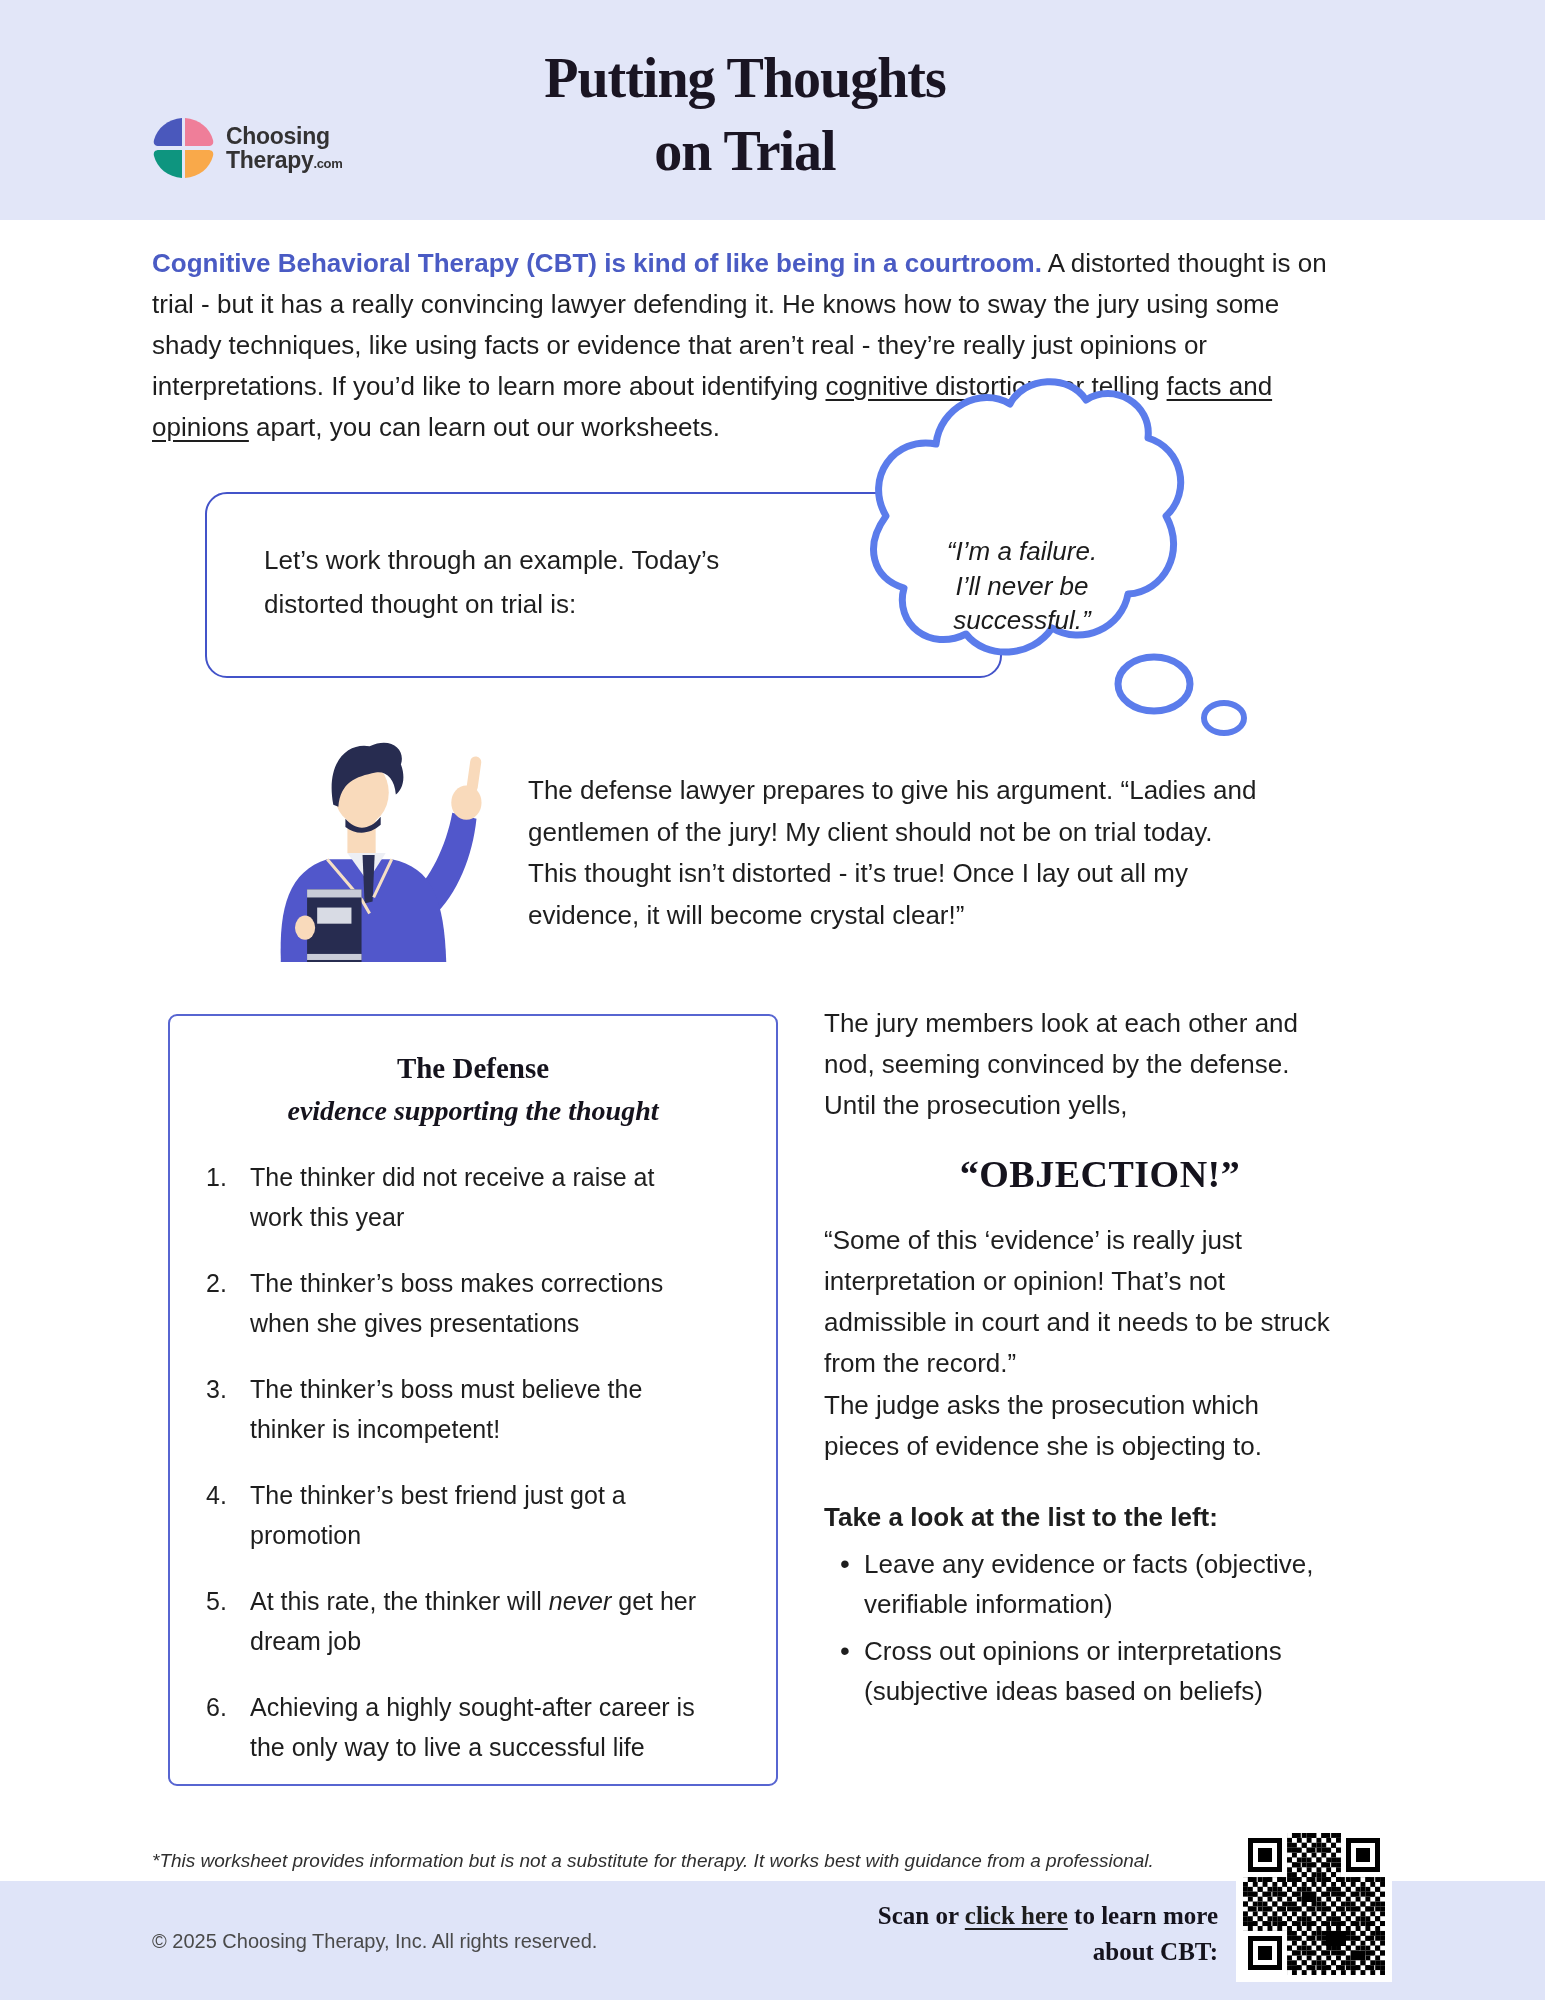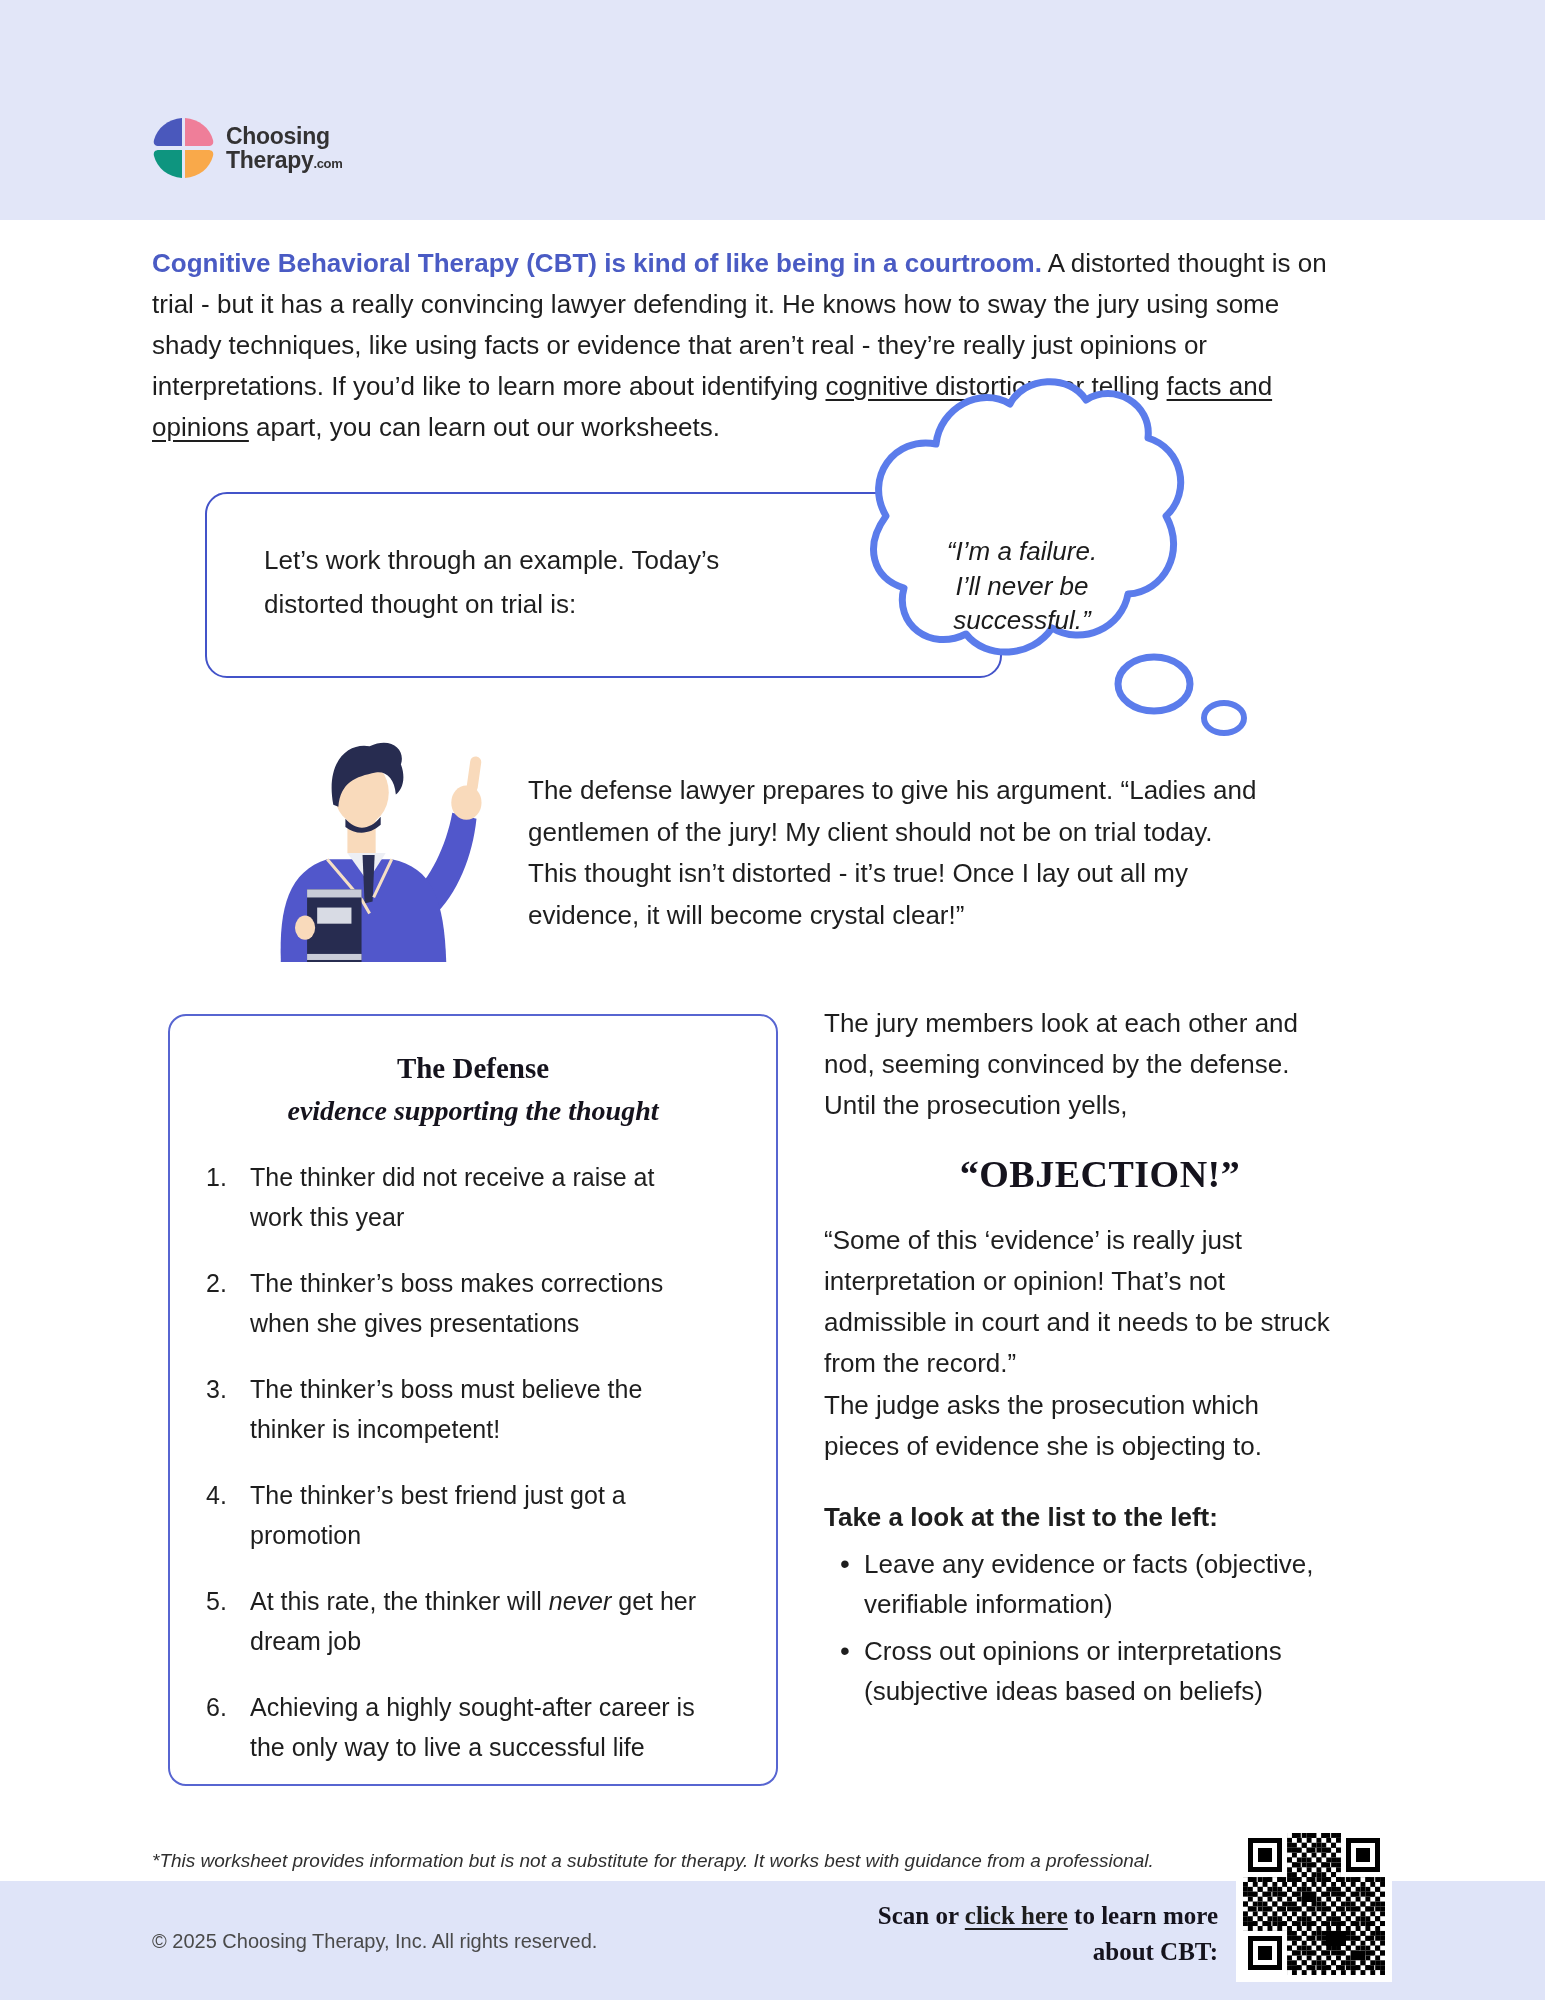--- a/index.html
+++ b/index.html
@@ -31,21 +31,21 @@
   .cloud-text { position:absolute; left:872px; top:534px; width:300px; text-align:center;
     font-size:26px; font-style:italic; line-height:1.33; white-space:pre-line; color:#1b1b1b; }
 
   
   .lawyer-svg { position:absolute; left:218px; top:720px; width:278px; height:242px; }
   .defense-para { position:absolute; left:528px; top:770px; width:830px; font-size:26px;
     line-height:1.6; white-space:pre-line; color:#1e1e1e; }
 
   
   .defense-box { position:absolute; left:168px; top:1014px; width:610px; height:772px;
-    border:2.5px solid #5765D1; border-radius:18px; background:#fff; padding:36px 36px 0 36px; }
+    border:2.5px solid #5765D1; border-radius:9px; background:#fff; padding:36px 36px 0 36px; }
   .defense-box-title { text-align:center; font-family:"Liberation Serif", serif; font-weight:bold;
     font-size:29px; color:#15131d; }
   .defense-box-subtitle { text-align:center; font-family:"Liberation Serif", serif; font-weight:bold;
     font-style:italic; font-size:28px; color:#15131d; margin-top:10px; }
   .evidence-list { list-style:none; margin-top:30px; counter-reset:ev; }
   .evidence-list li { position:relative; counter-increment:ev; padding-left:44px; font-size:25px;
     line-height:1.6; white-space:pre-line; margin-bottom:26px; color:#1e1e1e; }
   .evidence-list li::before { content:counter(ev) "."; position:absolute; left:0; top:0; }
   .evidence-list li em { font-style:italic; }
 
@@ -81,20 +81,22 @@
   <div class="header-band">
     <div class="logo">
       <svg class="logo-icon" viewBox="0 0 62 64" aria-hidden="true">
         <path d="M30,2 C16,3 5,12 2,24 C1,28 3,30 7,30 L30,30 Z" fill="#4A58BC"></path>
         <path d="M33,2 C47,3 58,12 61,24 C62,28 60,30 56,30 L33,30 Z" fill="#EF7E99"></path>
         <path d="M30,62 C16,61 5,52 2,40 C1,36 3,34 7,34 L30,34 Z" fill="#0E957F"></path>
         <path d="M33,62 C47,61 58,52 61,40 C62,36 60,34 56,34 L33,34 Z" fill="#F9A94A"></path>
       </svg>
       <div class="logo-text"><span>Choosing</span><br><span>Therapy</span><span class="dotcom">.com</span></div>
     </div>
+    <h1 class="page-title">Putting Thoughts
+on Trial</h1>
   </div>
 
   <p class="intro"><span class="lead">Cognitive Behavioral Therapy (CBT) is kind of like being in a courtroom.</span><span> A distorted thought is on
 trial - but it has a really convincing lawyer defending it. He knows how to sway the jury using some
 shady techniques, like using facts or evidence that aren’t real - they’re really just opinions or
 interpretations. If you’d like to learn more about identifying </span><a href="#">cognitive distortions</a><span> or telling </span><a href="#">facts and
 opinions</a><span> apart, you can learn out our worksheets.</span></p>
 
   <div class="example-box">
     <p class="example-box-text">Let’s work through an example. Today’s

